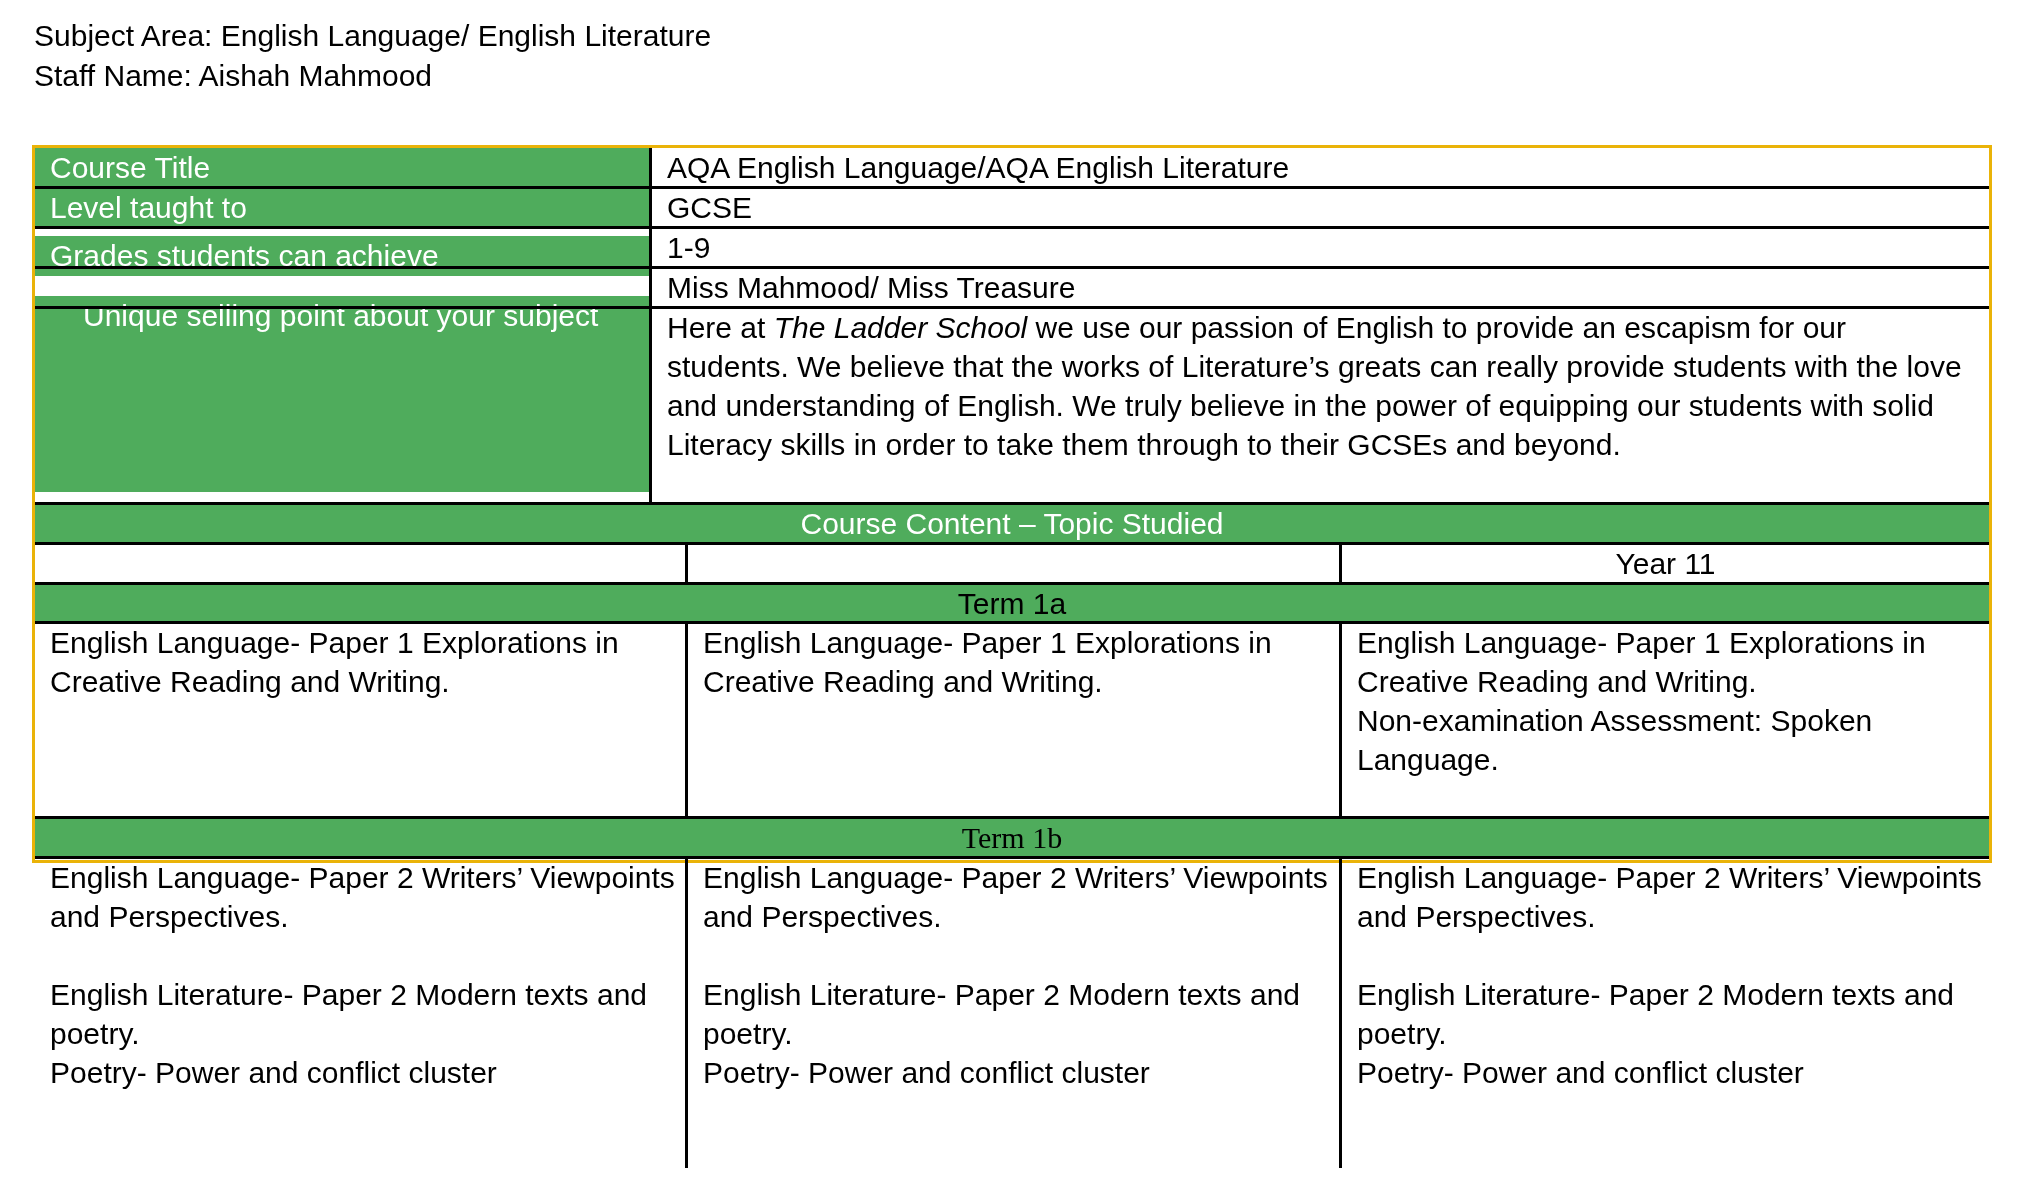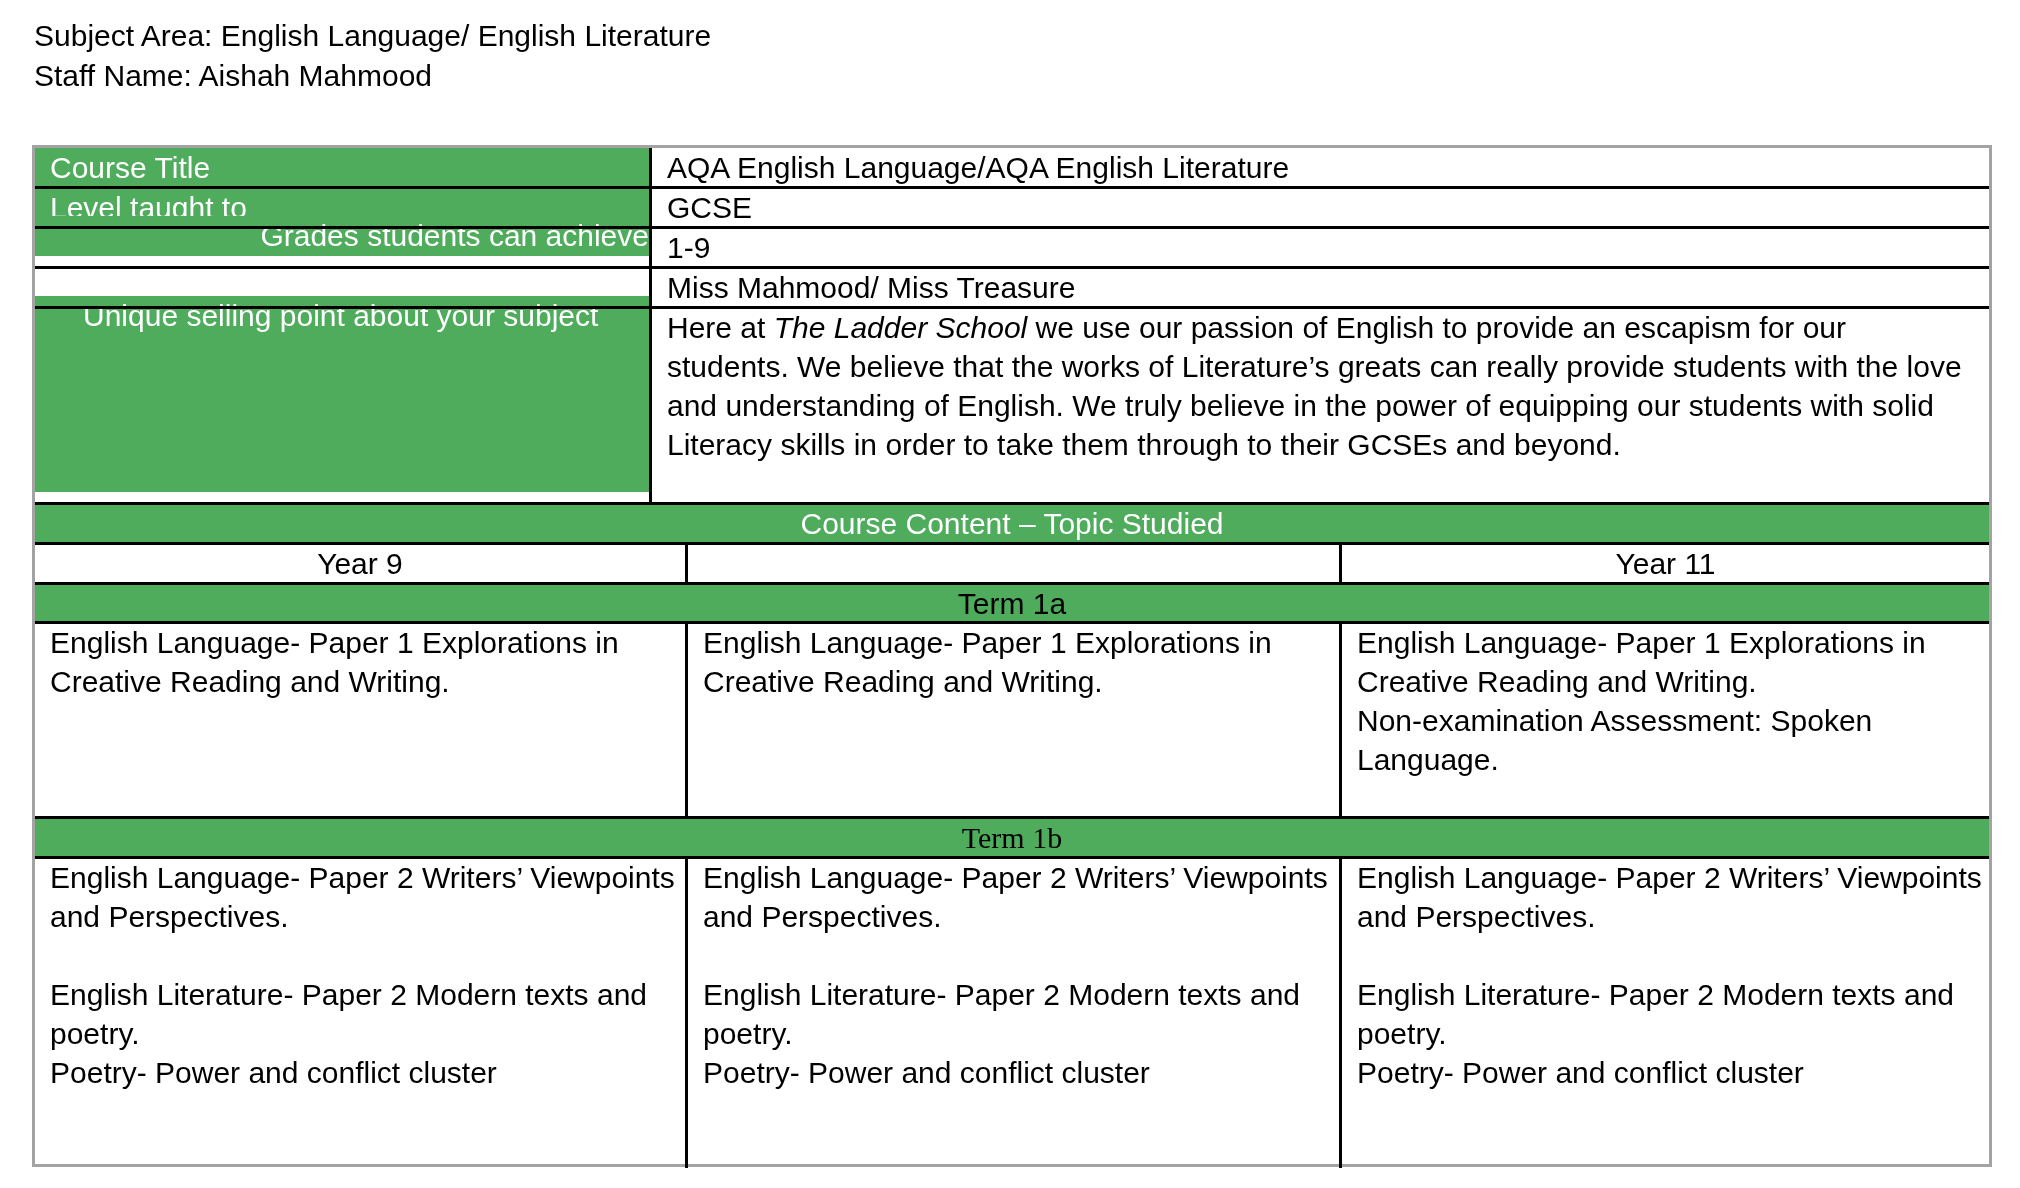--- a/index.html
+++ b/index.html
@@ -5,22 +5,22 @@
   html, body { margin: 0; padding: 0; background: #ffffff; }
   body {
     width: 2020px; height: 1188px; position: relative; overflow: hidden;
     font-family: "Liberation Sans", sans-serif; color: #000;
     font-size: 30px; line-height: 39px;
   }
   .hdr { position: absolute; left: 34px; white-space: nowrap; }
   .hdr.l1 { top: 16px; }
   .hdr.l2 { top: 56px; }
 
-  .tbl { position: absolute; left: 32px; top: 145px; width: 1960px; height: 1022px;
-         border: 3px solid #a3a3a3; box-sizing: border-box; }
+  .tbl { position: absolute; left: 32px; top: 145px; width: 1960px; height: 718px;
+         border: 3px solid #eab308; box-sizing: border-box; }
   .cell { position: absolute; box-sizing: border-box; padding: 0 0 0 15px; overflow: hidden; }
   .green { background: #4fac5c; }
   .green-label { color: #ffffff; }
   .hline { position: absolute; left: 0; right: 0; height: 3px; background: #000; }
   .vline { position: absolute; width: 3px; background: #000; }
   .center { text-align: center; padding: 0; }
   .para { white-space: pre-line; }
   em { font-style: italic; }
 </style>
 </head>
@@ -30,32 +30,31 @@
 <div class="hdr l2">Staff Name:  Aishah Mahmood</div>
 
 <div class="tbl">
 
   <div class="cell green green-label" style="left:0;top:0;width:614px;height:40px;">Course Title</div>
   <div class="cell" style="left:617px;top:0;width:1337px;height:40px;">AQA English Language/AQA English Literature</div>
 
   <div class="cell green green-label" style="left:0;top:40px;width:614px;height:40px;">Level taught to</div>
   <div class="cell" style="left:617px;top:40px;width:1337px;height:40px;">GCSE</div>
 
-  <div class="cell green green-label" style="left:0;top:68px;width:614px;height:40px;text-align:right;">Grades students can achieve</div>
+  <div class="cell green green-label" style="left:0;top:88px;width:614px;height:40px;">Grades students can achieve</div>
   <div class="cell" style="left:617px;top:80px;width:1337px;height:40px;">1-9</div>
 
   <div class="cell green green-label" style="left:0;top:120px;width:614px;height:40px;margin-top:48px;">Class Teachers</div>
   <div class="cell" style="left:617px;top:120px;width:1337px;height:40px;">Miss Mahmood/ Miss Treasure</div>
 
   <div class="cell green green-label" style="left:0;top:148px;width:614px;height:196px;padding-left:48px;">Unique selling point about your subject</div>
   <div class="cell" style="left:617px;top:160px;width:1320px;height:196px;padding-right:10px;"><span>Here at </span><em>The Ladder School</em><span> we use our passion of English to provide an escapism for our students. We believe that the works of Literature’s greats can really provide students with the love and understanding of English. We truly believe in the power of equipping our students with solid Literacy skills in order to take them through to their GCSEs and beyond.</span></div>
 
   <div class="cell green green-label center" style="left:0;top:356px;width:1954px;height:40px;">Course Content – Topic Studied</div>
 
-  <div class="cell center" style="left:0;top:396px;width:650px;height:40px;">Year 9</div>
   <div class="cell center" style="left:1307px;top:396px;width:647px;height:40px;">Year 11</div>
 
   <div class="cell green center" style="left:0;top:436px;width:1954px;height:39px;">Term 1a</div>
   <div class="cell para" style="left:0;top:475px;width:650px;height:195px;">English Language- Paper 1 Explorations in Creative Reading and Writing.</div>
   <div class="cell para" style="left:653px;top:475px;width:651px;height:195px;">English Language- Paper 1 Explorations in Creative Reading and Writing.</div>
   <div class="cell para" style="left:1307px;top:475px;width:647px;height:195px;">English Language- Paper 1 Explorations in Creative Reading and Writing.
 Non-examination Assessment: Spoken Language.</div>
 
   <div class="cell green center" style="left:0;top:670px;width:1954px;height:40px;font-family:Liberation Serif, serif;">Term 1b</div>
   <div class="cell para" style="left:0;top:710px;width:650px;height:308px;">English Language- Paper 2 Writers’ Viewpoints and Perspectives.

